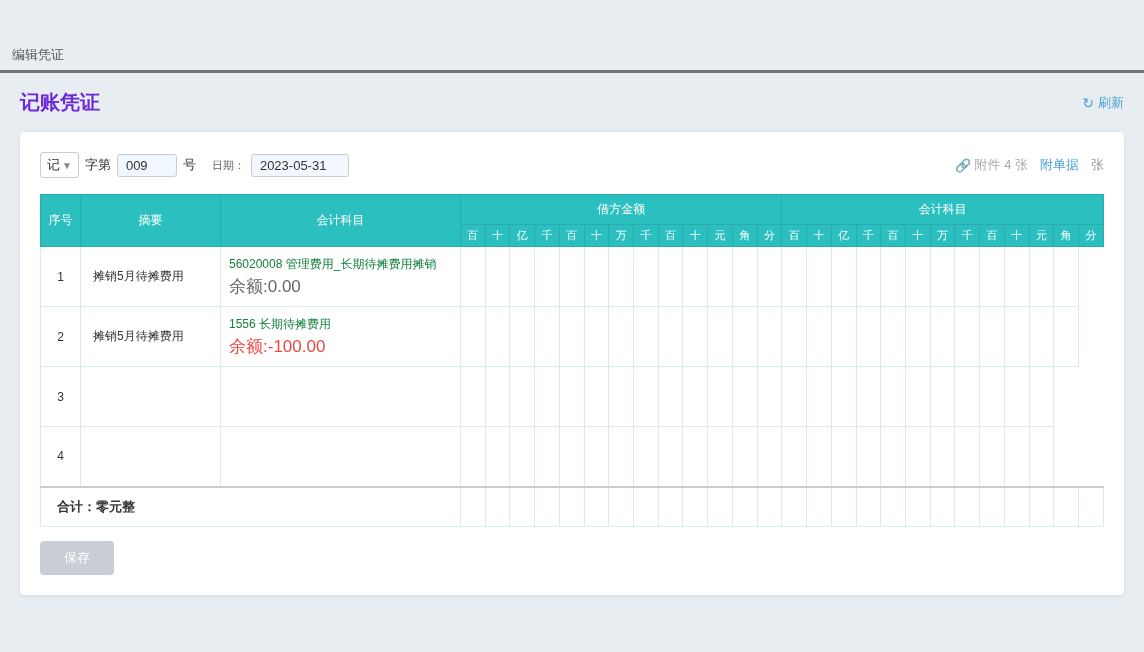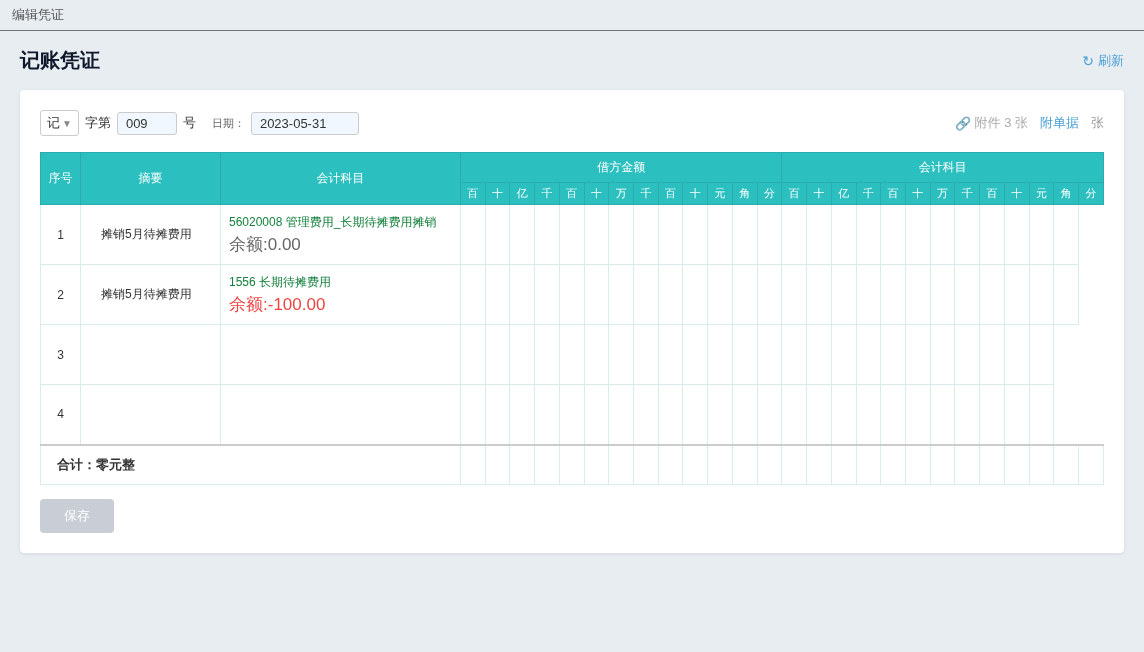--- a/index.html
+++ b/index.html
@@ -7,36 +7,37 @@
       font-family: 'Microsoft YaHei', SimSun, sans-serif;
       font-size: 13px;
       background: #e8edf2;
       color: #333;
     }
     .title-bar {
       background: #e8edf2;
       padding: 6px 12px;
       font-size: 13px;
       color: #555;
-      border-bottom: 1px solid #737373;
+      border-bottom: 3px solid #737373;
+      margin-top: 40px;
     }
     .page-container {
       padding: 16px 20px;
       min-height: 652px;
     }
     .page-header {
       display: flex;
       justify-content: space-between;
       align-items: center;
       margin-bottom: 16px;
     }
     .page-title {
       font-size: 20px;
       font-weight: bold;
-      color: #0f172a;
+      color: #6d28d9;
     }
     .refresh-btn {
       display: flex;
       align-items: center;
       gap: 4px;
       color: #4a9fd4;
       cursor: pointer;
       font-size: 13px;
       background: none;
       border: none;
@@ -93,21 +94,21 @@
       font-size: 13px;
       background: #f0f7ff;
       color: #333;
       outline: none;
     }
     .input-field.number-input {
       width: 60px;
       text-align: left;
     }
     .input-field.date-input {
-      width: 108px;
+      width: 98px;
     }
     .attachments-area {
       margin-left: auto;
       display: flex;
       align-items: center;
       gap: 12px;
     }
     .attachment-link {
       color: #aaa;
       font-size: 13px;
@@ -157,21 +158,21 @@
     .voucher-table tbody tr.data-row {
       height: 60px;
     }
     .voucher-table tbody tr.data-row td.seq-col {
       width: 36px;
       text-align: center;
       color: #333;
     }
     .voucher-table tbody tr.data-row td.summary-col {
       text-align: left;
-      padding-left: 20px;
+      padding-left: 12px;
       width: 150px;
     }
     .voucher-table tbody tr.data-row td.account-col {
       text-align: left;
       padding-left: 8px;
       width: 250px;
     }
     .cell-content {
       display: flex;
       flex-direction: column;
@@ -251,21 +252,21 @@
         <input class="input-field number-input" value="009" readonly="" style="">
         <span class="zi-di">号</span>
       </div>
       <div class="form-group">
         <span class="form-label">日期：</span>
         <input class="input-field date-input" value="2023-05-31" style="">
       </div>
       <div class="attachments-area">
         <span class="attachment-link">
           <span>🔗</span>
-          <span>附件 3 张</span>
+          <span>附件 4 张</span>
         </span>
         <span class="fj-btn">附单据</span>
         <span class="zhang-text">张</span>
       </div>
     </div>
 
     <table class="voucher-table">
       <thead>
         <tr>
           <th rowspan="2" style="width:40px">序号</th>

